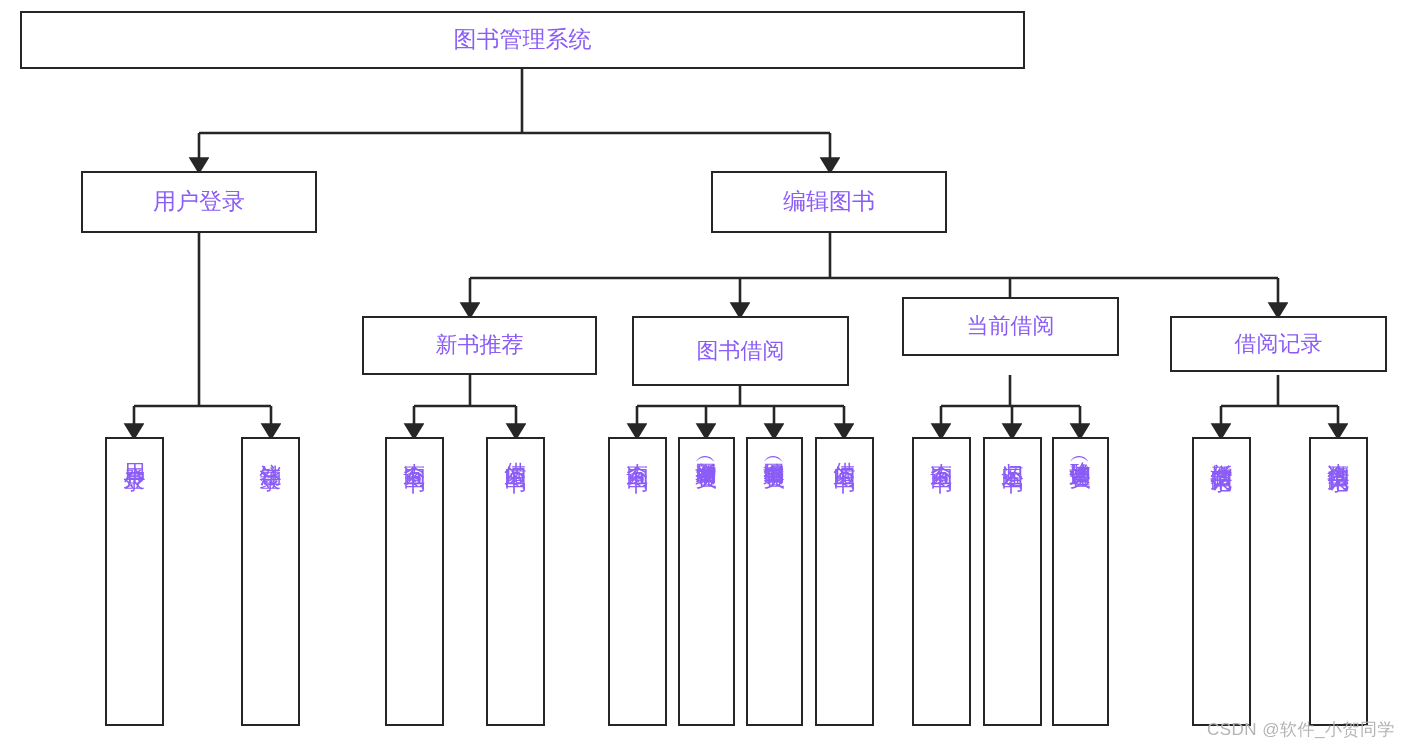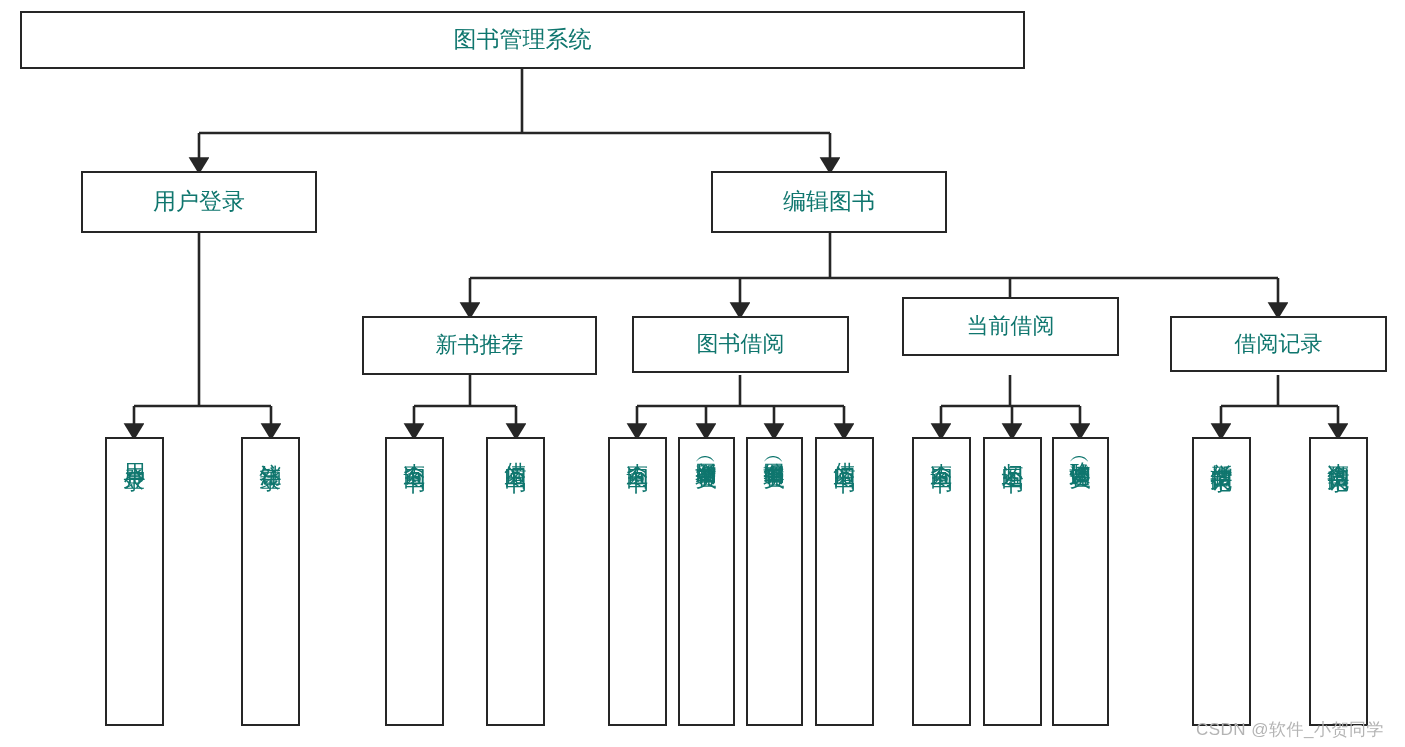--- a/index.html
+++ b/index.html
@@ -30,21 +30,21 @@
     position: absolute;
     box-sizing: border-box;
     background: #ffffff;
     border: 2px solid #262626;
     display: flex;
     align-items: center;
     justify-content: center;
     z-index: 2;
   }
   .node-label {
-    color: #0f766e;
+    color: #8b5cf6;
     text-align: center;
     line-height: 1.28;
     white-space: nowrap;
   }
   
   .node-root .node-label { font-size: 23px; }
   .node-branch .node-label { font-size: 23px; }
   .node-category .node-label { font-size: 22px; }
   
   .node-leaf {
@@ -57,21 +57,21 @@
     text-orientation: upright;
     font-size: 22px;
     letter-spacing: 3px;
     line-height: 1;
     white-space: nowrap;
   }
   .node-leaf.leaf-long .node-label { font-size: 21px; letter-spacing: 1px; }
   .node-leaf.leaf-mid  .node-label { font-size: 22px; letter-spacing: 2px; }
   .watermark {
     position: absolute;
-    right: 21px;
+    right: 10px;
     bottom: 6px;
     font-size: 17px;
     color: #b4b4b4;
     letter-spacing: 0.5px;
     z-index: 5;
     white-space: nowrap;
   }
 </style>
 </head>
 <body>
@@ -135,21 +135,21 @@
   <div id="dynamic-nodes">
       <div class="node node-branch" style="left: 81px; top: 171px; width: 236px; height: 62px;">
         <span class="node-label">用户登录</span>
       </div>
       <div class="node node-branch" style="left: 711px; top: 171px; width: 236px; height: 62px;">
         <span class="node-label">编辑图书</span>
       </div>
       <div class="node node-category" style="left: 362px; top: 316px; width: 235px; height: 59px;">
         <span class="node-label">新书推荐</span>
       </div>
-      <div class="node node-category" style="left: 632px; top: 316px; width: 217px; height: 57px;">
+      <div class="node node-category" style="left: 632px; top: 316px; width: 217px; height: 70px;">
         <span class="node-label">图书借阅</span>
       </div>
       <div class="node node-category" style="left: 902px; top: 297px; width: 217px; height: 59px;">
         <span class="node-label">当前借阅</span>
       </div>
       <div class="node node-category" style="left: 1170px; top: 316px; width: 217px; height: 56px;">
         <span class="node-label">借阅记录</span>
       </div>
       <div class="node node-leaf" style="left: 105px; top: 437px; width: 59px; height: 289px;">
         <span class="node-label">用户登录</span>

